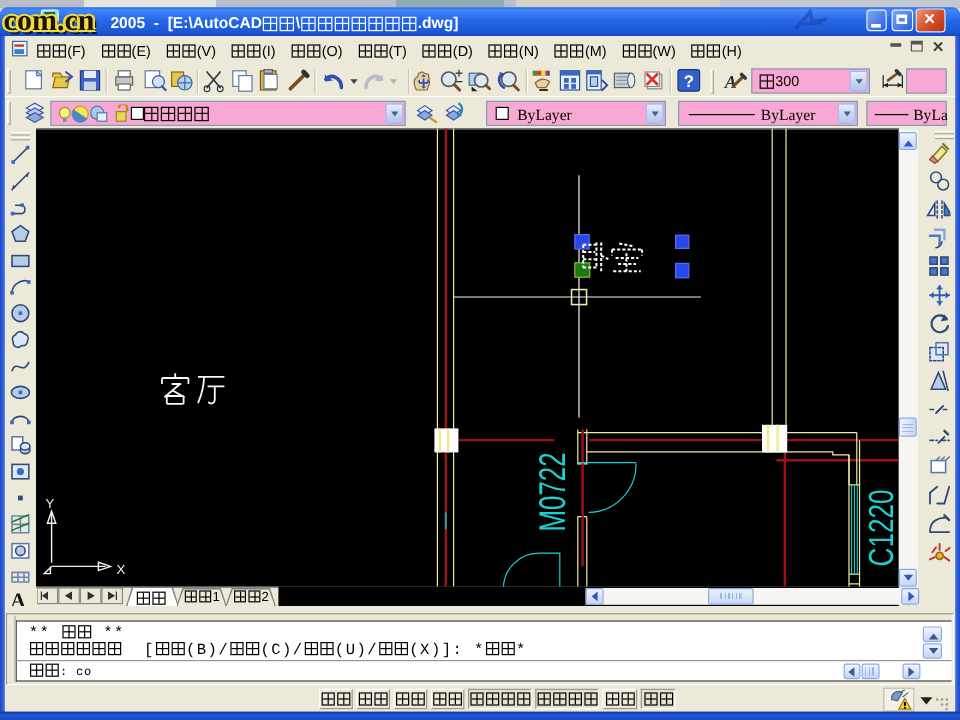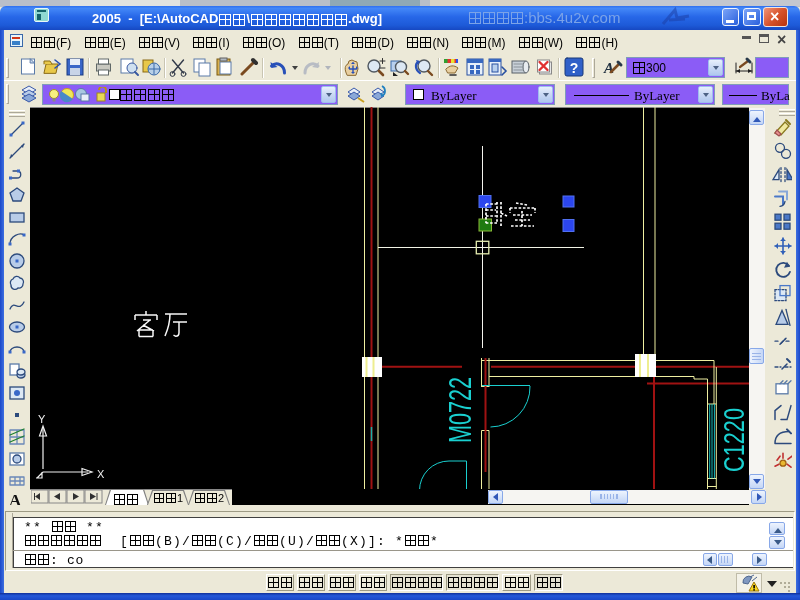--- a/index.html
+++ b/index.html
@@ -9,21 +9,21 @@
 .abs { position:absolute; }
 
 .hz { display:inline-block; position:relative; border:1px solid currentColor;
   background-image:linear-gradient(currentColor,currentColor),linear-gradient(currentColor,currentColor);
   background-size:100% 1px,1px 100%; background-position:center center; background-repeat:no-repeat;
   vertical-align:middle; width:11px; height:11px; margin:0 1px 2px 1px; }
 .hz.w12 { width:12px; height:12px; }
 .hz.w10 { width:10px; height:10px; }
 .sep-v { position:absolute; width:1px; background:#c9c5b2; box-shadow:1px 0 0 #ffffff; }
 .grip { position:absolute; width:3px; border-left:1px solid #fff; border-top:1px solid #fff; border-right:1px solid #aca899; border-bottom:1px solid #aca899; background:#ece9d8; }
-.combo { position:absolute; background:#8b5cf6; border:1px solid #7f9db9; font-size:12px; color:#000; }
+.combo { position:absolute; background:#f9a8d4; border:1px solid #7f9db9; font-size:12px; color:#000; }
 .combo .arr { position:absolute; right:1px; top:1px; bottom:1px; width:15px;
   background:linear-gradient(180deg,#e8f0fc,#c9d8f4 50%,#b0c8ee); border:1px solid #9ebcf0; border-radius:2px; }
 .combo .arr:after { content:""; position:absolute; left:4px; top:6px; border:3px solid transparent; border-top:4px solid #4d6185; }
 .statusbtn { position:absolute; height:17px; font-size:12px; color:#000; text-align:center;
   border:1px solid; border-color:#fff #9d9a84 #9d9a84 #fff; background:#ece9d8; padding-top:1px; white-space:nowrap; }
 .statusbtn.on { border-color:#9d9a84 #fff #fff #9d9a84; background:#e4e1d0; }
 </style>
 </head>
 <body>
 <div id="app">
@@ -35,22 +35,22 @@
 <div class="abs" style="left:600px;top:0;width:200px;height:6px;background:#c3c7cf"></div>
 
 <div class="abs" id="titlebar" style="left:0;top:6px;width:800px;height:24px;background:linear-gradient(180deg,#2e6ff0 0%,#4488f8 10%,#2767e8 45%,#1d5ad8 80%,#1648c2 100%);border-radius:6px 6px 0 0;"></div>
 
 <div class="abs" style="left:34px;top:8px;width:15px;height:14px;background:#8fd8d2;border:1px solid #e8f8f8;border-radius:2px"></div>
 <div class="abs" style="left:37px;top:10px;width:9px;height:2px;background:#15636a"></div>
 <div class="abs" style="left:37px;top:14px;width:4px;height:6px;background:#15636a"></div>
 
 <div class="abs" style="left:92px;top:11px;width:420px;height:16px;color:#fff;font-weight:bold;font-size:13px;white-space:nowrap;">2005&nbsp;&nbsp;-&nbsp;&nbsp;[E:\AutoCAD<span class="hz w12" style="color:#fff;margin-bottom:0"></span><span class="hz w12" style="color:#fff;margin-bottom:0"></span>\<span class="hz w12" style="color:#fff;margin-bottom:0"></span><span class="hz w12" style="color:#fff;margin-bottom:0"></span><span class="hz w12" style="color:#fff;margin-bottom:0"></span><span class="hz w12" style="color:#fff;margin-bottom:0"></span><span class="hz w12" style="color:#fff;margin-bottom:0"></span><span class="hz w12" style="color:#fff;margin-bottom:0"></span><span class="hz w12" style="color:#fff;margin-bottom:0"></span>.dwg]</div>
 
-
-<div class="abs" style="left:468px;top:9px;width:220px;height:18px;color:#7ba3e8;font-size:15px;white-space:nowrap;"><span class="hz w12" style="color:#7ba3e8"></span><span class="hz w12" style="color:#7ba3e8"></span><span class="hz w12" style="color:#7ba3e8"></span><span class="hz w12" style="color:#7ba3e8"></span>:bbs.4u2v.com</div>
+<div class="abs" style="left:3px;top:4px;width:180px;height:24px;font-family:'Liberation Serif',serif;font-weight:bold;font-size:25px;color:#1a1410;text-shadow:-2px -1px 0 #f0dc35,2px -1px 0 #f0dc35,-2px 1px 0 #f0dc35,2px 2px 0 #f0dc35,0 -2px 0 #f0dc35,0 2px 0 #f0dc35, 3px 3px 1px #101010;letter-spacing:0px;">com.cn</div>
+
 
 <svg class="abs" style="left:655px;top:6px" width="70" height="24" viewBox="0 0 70 24">
       <path d="M8,18 L20,4 L22,12 L34,10 M14,14 L30,13" stroke="#1b3fa8" stroke-width="3" fill="none" opacity="0.55"></path>
     </svg>
 
 <div class="abs" style="left:722px;top:8px;width:17px;height:18px;border-radius:3px;border:1px solid #eef4fe;background:linear-gradient(135deg,#7ba4f8,#2a60dc)"></div>
 <div class="abs" style="left:726px;top:20px;width:8px;height:3px;background:#fff"></div>
 
 <div class="abs" style="left:743px;top:8px;width:18px;height:18px;border-radius:3px;border:1px solid #eef4fe;background:linear-gradient(135deg,#7ba4f8,#2a60dc)"></div>
 <div class="abs" style="left:747px;top:12px;width:9px;height:8px;border:2px solid #fff;border-top-width:3px"></div>
@@ -584,21 +584,21 @@
 <div class="abs" id="cmd" style="left:4px;top:505px;width:792px;height:66px;background:#ece9d8"></div>
 <div class="abs" style="left:5px;top:511px;width:790px;height:60px;border:1px solid #9d9a84;border-right-color:#fff;border-bottom-color:#fff;background:#ece9d8"></div>
 <div class="abs" style="left:13px;top:517px;width:780px;height:51px;border:1px solid #404040;border-right:none;background:#fff"></div>
 <div class="abs" style="left:6px;top:513px;width:7px;height:55px;background:#ece9d8;border-right:1px solid #aca899"></div>
 
 <div class="abs" style="left:24px;top:521px;width:740px;height:26px;font-family:'Liberation Mono',monospace;font-size:13px;color:#000;line-height:13px;white-space:nowrap;letter-spacing:1.2px;">
 <div>**&nbsp;<span class="hz"></span><span class="hz"></span>&nbsp;**</div>
 <div style="margin-top:1px"><span class="hz"></span><span class="hz"></span><span class="hz"></span><span class="hz"></span><span class="hz"></span><span class="hz"></span>&nbsp;&nbsp;[<span class="hz"></span><span class="hz"></span>(B)/<span class="hz"></span><span class="hz"></span>(C)/<span class="hz"></span><span class="hz"></span>(U)/<span class="hz"></span><span class="hz"></span>(X)]:&nbsp;*<span class="hz"></span><span class="hz"></span>*</div>
 </div>
 
-<div class="abs" style="left:24px;top:553px;width:300px;height:14px;font-family:'Liberation Mono',monospace;font-size:13px;color:#000;white-space:nowrap;letter-spacing:0.7px;"><span class="hz"></span><span class="hz"></span>:&nbsp;co</div>
+<div class="abs" style="left:24px;top:553px;width:300px;height:14px;font-family:'Liberation Mono',monospace;font-size:10px;color:#000;white-space:nowrap;letter-spacing:0.7px;"><span class="hz"></span><span class="hz"></span>:&nbsp;co</div>
 <div class="abs" style="left:13px;top:550px;width:780px;height:1px;background:#9a968a"></div>
 
 <div class="abs" style="left:769px;top:522px;width:16px;height:13px;background:linear-gradient(180deg,#eef4fe,#c4d6f6);border:1px solid #88a8e8;border-radius:2px"></div>
 <div class="abs" style="left:774px;top:527px;width:6px;height:6px;border-bottom:5px solid #3a5a88;border-left:4px solid transparent;border-right:4px solid transparent;"></div>
 <div class="abs" style="left:769px;top:536px;width:16px;height:13px;background:linear-gradient(180deg,#eef4fe,#c4d6f6);border:1px solid #88a8e8;border-radius:2px"></div>
 <div class="abs" style="left:774px;top:540px;width:6px;height:6px;border-top:5px solid #3a5a88;border-left:4px solid transparent;border-right:4px solid transparent;"></div>
 
 <div class="abs" style="left:703px;top:553px;width:14px;height:13px;background:linear-gradient(180deg,#eef4fe,#c4d6f6);border:1px solid #88a8e8;border-radius:2px"></div>
 <div class="abs" style="left:707px;top:556px;width:5px;height:5px;border-right:5px solid #3a5a88;border-top:4px solid transparent;border-bottom:4px solid transparent;"></div>
 <div class="abs" style="left:718px;top:553px;width:15px;height:13px;background:linear-gradient(180deg,#eef4fe,#c4d6f6);border:1px solid #88a8e8;border-radius:2px"></div>

